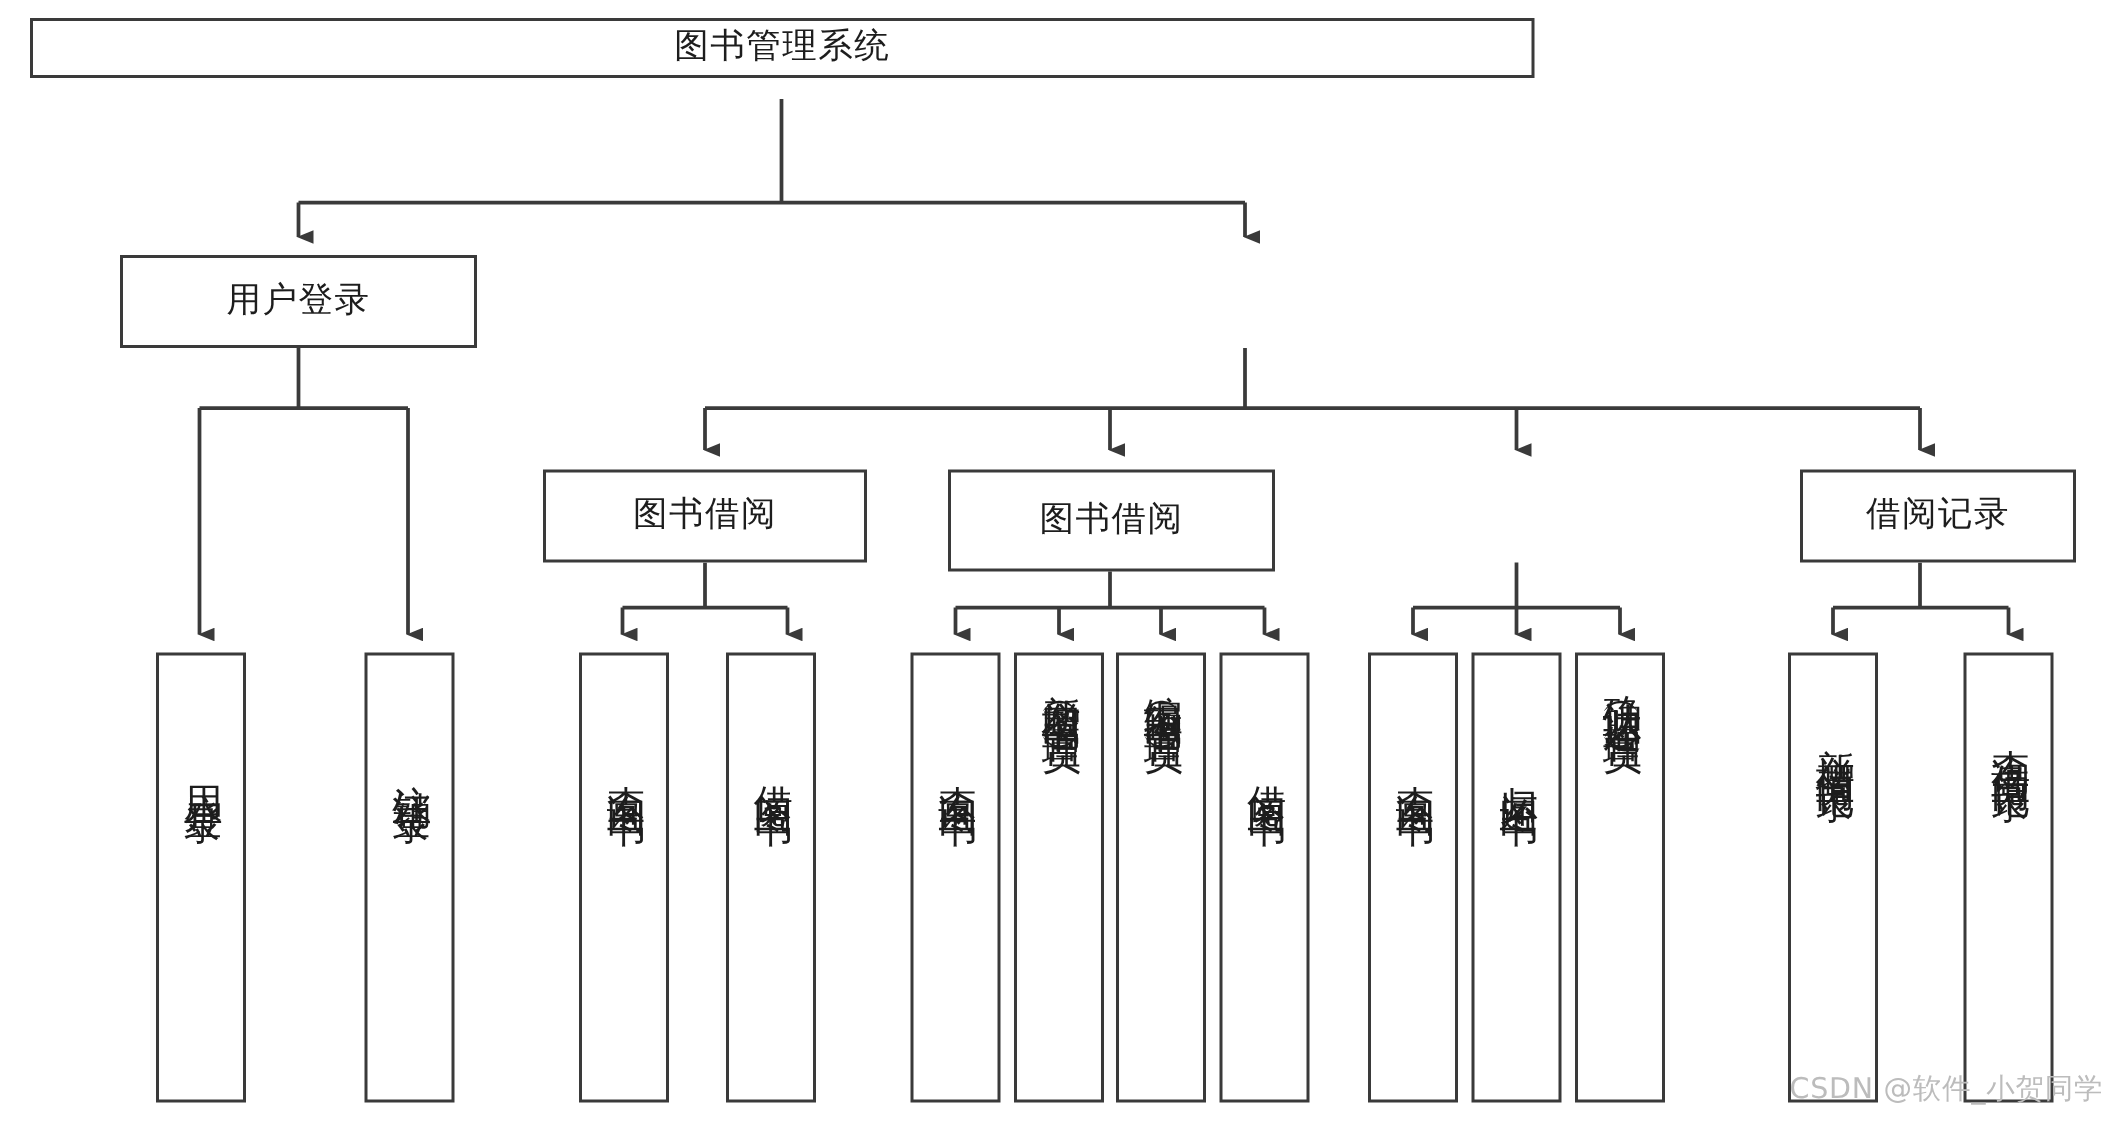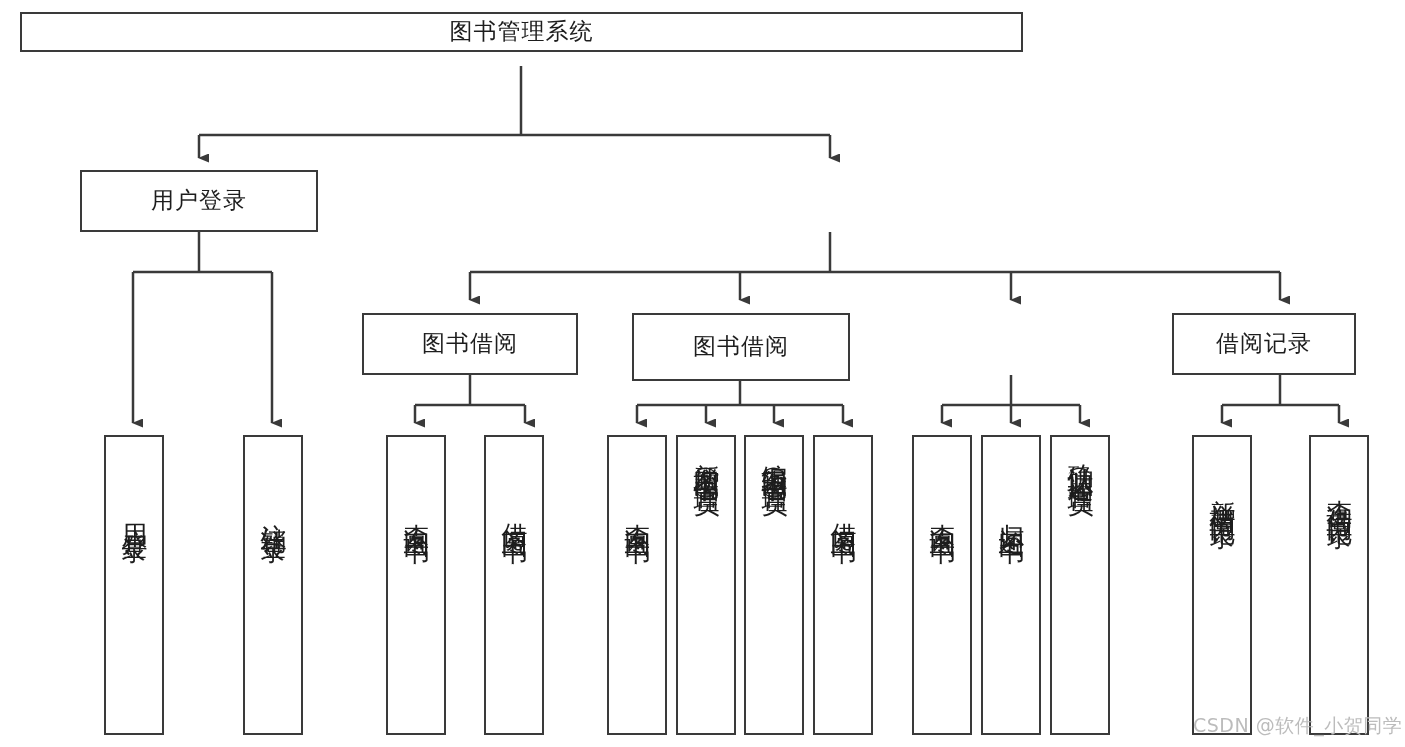--- a/index.html
+++ b/index.html
@@ -138,21 +138,21 @@
   <div class="node horiz" style="left:80px; top:170px; width:238px; height:62px;">
     <span class="lbl">用户登录</span>
   </div>
 
   <div class="node horiz" style="left:362px; top:313px; width:216px; height:62px;">
     <span class="lbl">图书借阅</span>
   </div>
   <div class="node horiz" style="left:632px; top:313px; width:218px; height:68px;">
     <span class="lbl">图书借阅</span>
   </div>
-  <div class="node horiz" style="left:1172px; top:313px; width:184px; height:62px;">
+  <div class="node horiz" style="left:1200px; top:313px; width:184px; height:62px;">
     <span class="lbl">借阅记录</span>
   </div>
 
   <div class="node vert mid" style="left:104px; top:435px; width:60px; height:300px;">
     <span class="lbl">用户登录</span>
   </div>
   <div class="node vert mid" style="left:243px; top:435px; width:60px; height:300px;">
     <span class="lbl">注销登录</span>
   </div>
 

